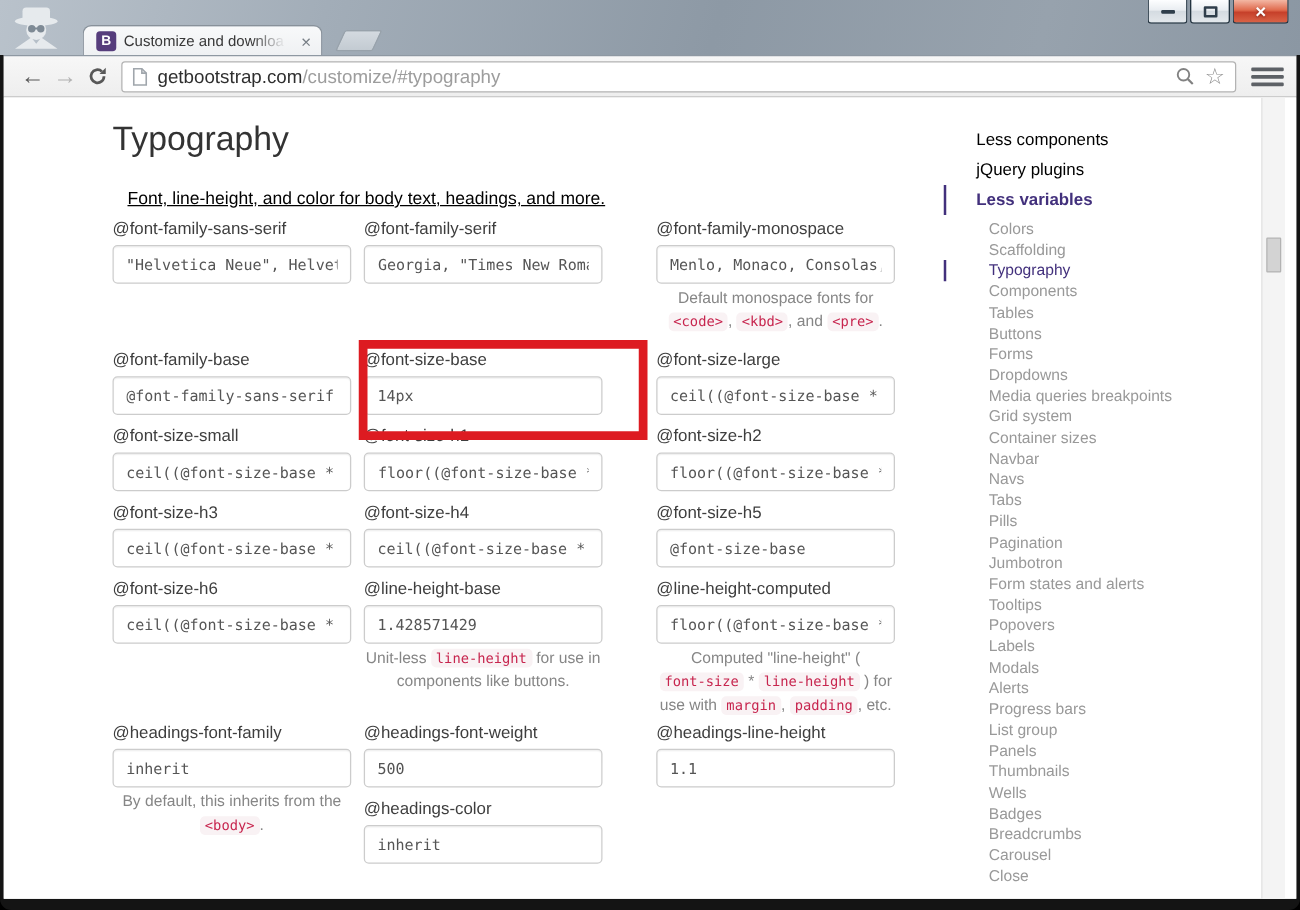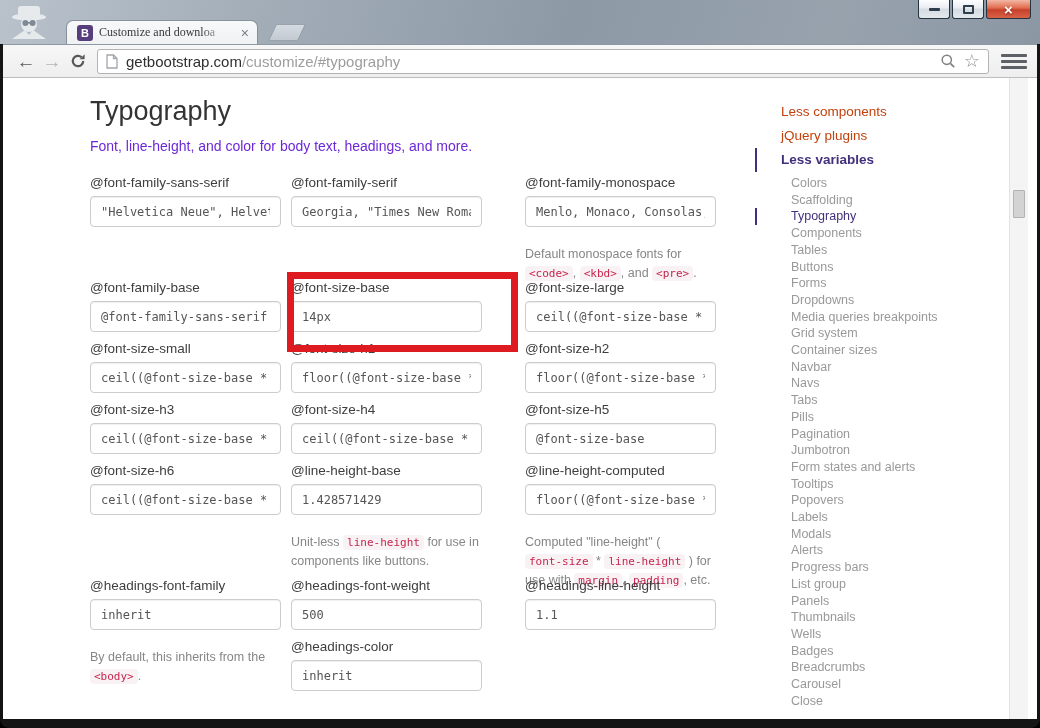--- a/index.html
+++ b/index.html
@@ -23,21 +23,20 @@
     display:flex; align-items:center; padding:0 8px 0 10px;
   }
   .favicon {
     width:16px; height:16px; border-radius:3px; background:#563d7c; color:#fff;
     font-size:11px; font-weight:bold; display:flex; align-items:center; justify-content:center; flex:0 0 auto;
   }
   .tab-title {
     margin-left:6px; font-size:12px; color:#383838; white-space:nowrap; overflow:hidden; width:132px;
     -webkit-mask-image:linear-gradient(to right,#000 78%,transparent 98%);
             mask-image:linear-gradient(to right,#000 78%,transparent 98%);
-            font-family:Liberation Serif, serif;
   }
   .tab-close { margin-left:auto; font-size:14px; color:#787f86; line-height:1; cursor:default; }
   .newtab {
     position:absolute; left:272px; top:24px; width:30px; height:17px;
     background:linear-gradient(#d4dae0,#c3cbd2); border:1px solid #98a2ab; border-radius:2px;
     transform:skewX(-25deg);
   }
   
   .win-controls { position:absolute; top:0; right:9px; display:flex; }
   .wbtn {
@@ -71,44 +70,44 @@
   .pageicon { display:flex; margin-right:8px; }
   .url-host { color:#2f2f2f; }
   .url-path { color:#9d9d9d; }
   .urlbar .search-wrap { margin-left:auto; display:flex; align-items:center; }
   .star-glyph { font-size:18px; color:#8f8f8f; margin-left:8px; line-height:1; }
   .menubtn { width:26px; height:20px; display:flex; flex-direction:column; justify-content:center; gap:3px; margin:0 4px; }
   .menubtn i { display:block; height:3px; background:#5d6166; border-radius:1px; }
   
   .page { flex:1; position:relative; background:#fff; overflow:hidden;padding-left:20px; }
   .page h1 { position:absolute; left:87px; top:18px; margin:0; font-size:27px; font-weight:400; color:#333; }
-  .lead { position:absolute; left:87px; top:60px; margin:0; font-size:14px; color:#6d28d9; }
+  .lead { position:absolute; left:87px; top:60px; margin:12px; font-size:14px; color:#000000;text-decoration:underline; }
   .cell { position:absolute; width:191px; }
   .c1 { left:87px; } .c2 { left:288px; } .c3 { left:522px; }
   .r1 { top:97px; } .r2 { top:202px; } .r3 { top:263px; } .r4 { top:324px; }
   .r5 { top:385px; } .r6 { top:500px; } .r7 { top:561px; }
   .cell label { display:block; font-size:13.5px; color:#3e3e3e; margin-bottom:6px; white-space:nowrap; }
   .cell input {
     width:191px; height:31px; border:1px solid #ccc; border-radius:4px; background:#fff;
     padding:5px 10px; font-family:"DejaVu Sans Mono", monospace; font-size:12px; color:#555;
     box-shadow:inset 0 1px 1px rgba(0,0,0,.065); outline:none;
   }
-  .help { margin:18px 0 0; font-size:12.5px; line-height:1.5; color:#868686; }
+  .help { margin:2px 0 0; font-size:12.5px; line-height:1.5; color:#868686;text-align:center; }
   .help .code {
     font-family:"DejaVu Sans Mono", monospace; font-size:11px; color:#c7254e;
     background:#f9f2f4; padding:1px 4px; border-radius:4px; white-space:nowrap;
   }
   .redbox {
     position:absolute; left:284px; top:194px; width:231px; height:80px;
     border:7px solid #dd1b21; z-index:5; pointer-events:none;
   }
   
   .sidenav { position:absolute; left:752px; top:22px; width:252px; }
   .top-item {
-    display:block; font-size:13.5px; color:#c2410c; text-decoration:none;
+    display:block; font-size:13.5px; color:#000000; text-decoration:none;
     padding:4px 0 4px 24px; line-height:16px; border-left:2px solid transparent;
   }
   .top-item.active { color:#42307c; font-weight:bold; border-left-color:#42307c; }
   .sub-items { margin-top:3px; }
   .sub-item {
     display:block; font-size:12.5px; color:#999; text-decoration:none;
     padding:2px 0 2px 34px; line-height:12.7px; border-left:2px solid transparent; white-space:nowrap;
   }
   .sub-item.active { color:#42307c; font-weight:500; border-left-color:#42307c; }
   

